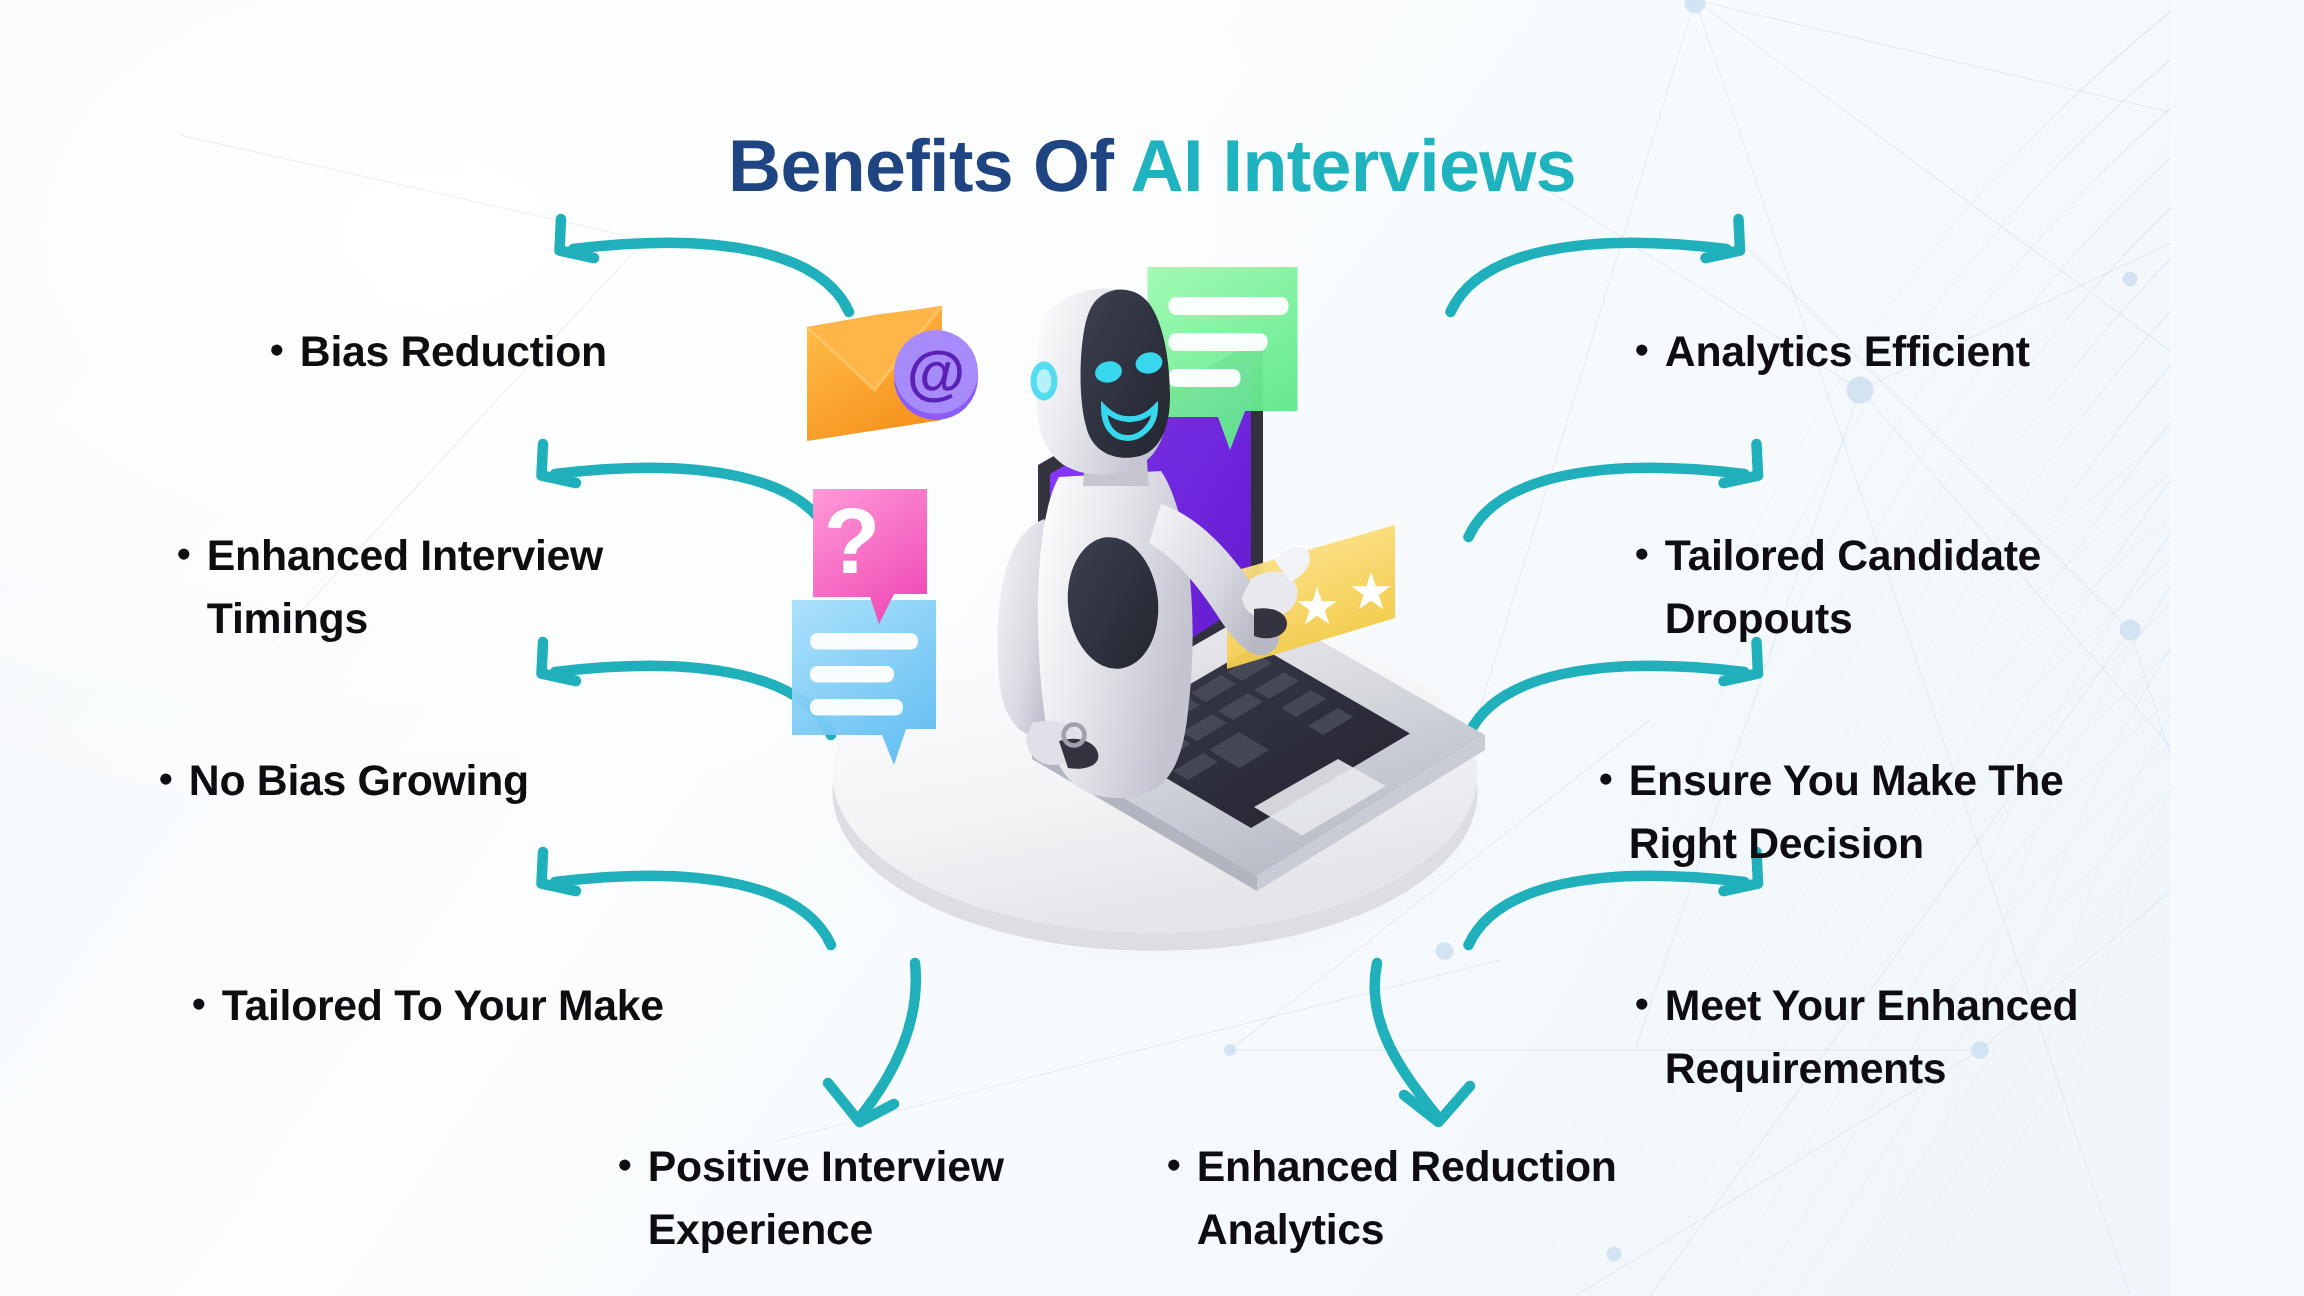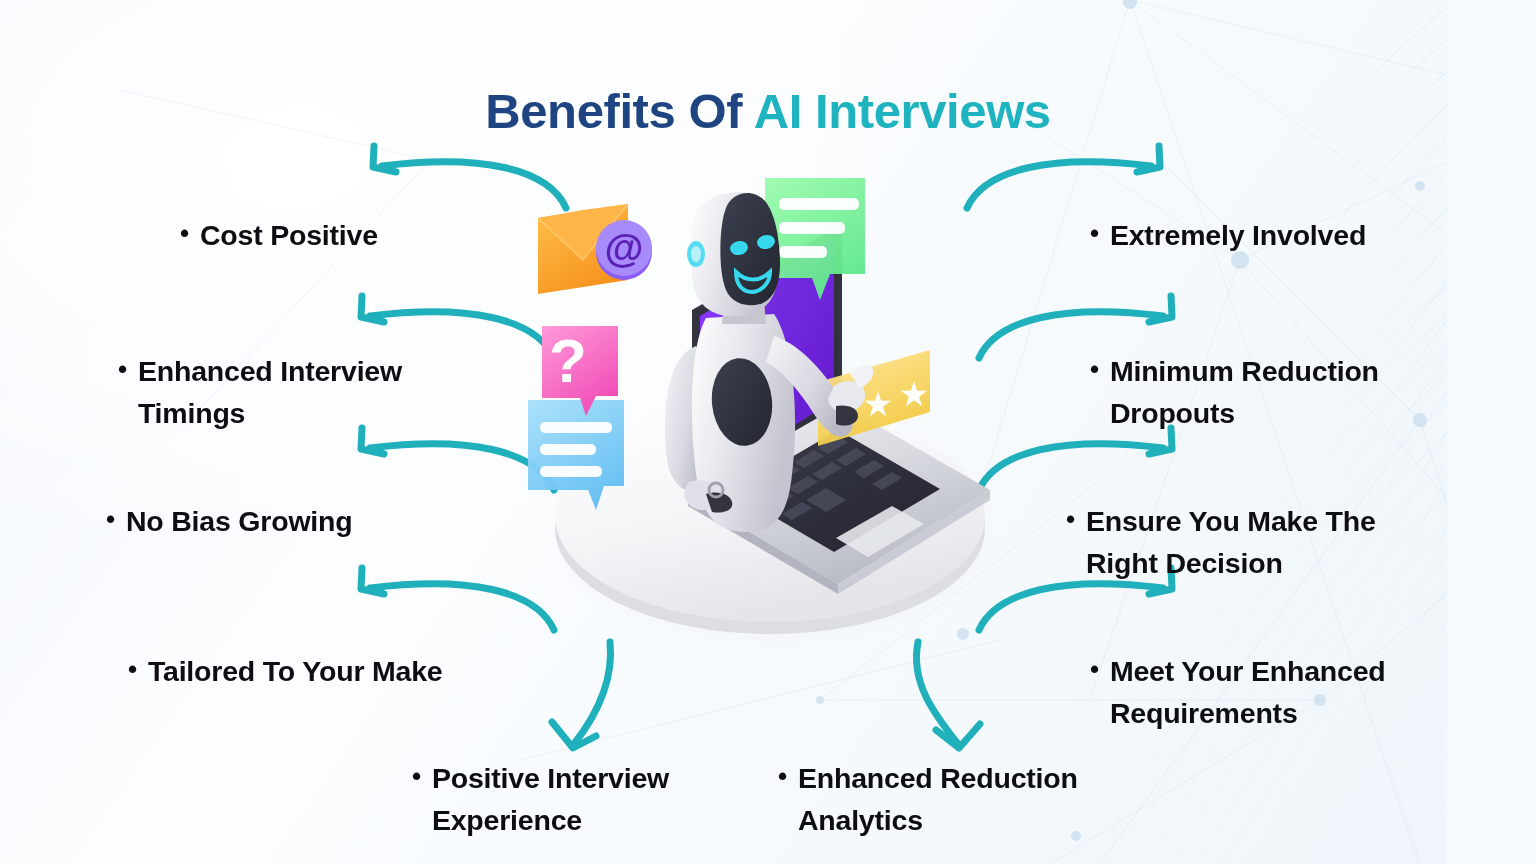--- a/index.html
+++ b/index.html
@@ -417,46 +417,46 @@
 
       <ellipse cx="176" cy="94" rx="9" ry="13" fill="#37d7ee" opacity="0.85"></ellipse>
       <ellipse cx="176" cy="94" rx="5" ry="8" fill="#b8f0fa"></ellipse>
 
       <circle cx="196" cy="330" r="7" fill="none" stroke="#9fa1ad" stroke-width="3"></circle>
     </g>
   </svg>
 
   <div class="benefit" id="item-cost-reduction">
     <span class="bullet">•</span>
-    <span class="btext">Cost Positive</span>
+    <span class="btext">Bias Reduction</span>
   </div>
 
   <div class="benefit two-line" id="item-flexible-interview">
     <span class="bullet">•</span>
     <span class="btext">Enhanced Interview Timings</span>
   </div>
 
   <div class="benefit" id="item-no-bias">
     <span class="bullet">•</span>
     <span class="btext">No Bias Growing</span>
   </div>
 
   <div class="benefit two-line" id="item-tailored-needs">
     <span class="bullet">•</span>
     <span class="btext">Tailored To Your Make</span>
   </div>
 
   <div class="benefit" id="item-extremely-efficient">
     <span class="bullet">•</span>
-    <span class="btext">Extremely Involved</span>
+    <span class="btext">Analytics Efficient</span>
   </div>
 
   <div class="benefit two-line" id="item-minimum-dropouts">
     <span class="bullet">•</span>
-    <span class="btext">Minimum Reduction Dropouts</span>
+    <span class="btext">Tailored Candidate Dropouts</span>
   </div>
 
   <div class="benefit two-line" id="item-ensure-decision">
     <span class="bullet">•</span>
     <span class="btext">Ensure You Make The Right Decision</span>
   </div>
 
   <div class="benefit two-line" id="item-meet-growing">
     <span class="bullet">•</span>
     <span class="btext">Meet Your Enhanced Requirements</span>

